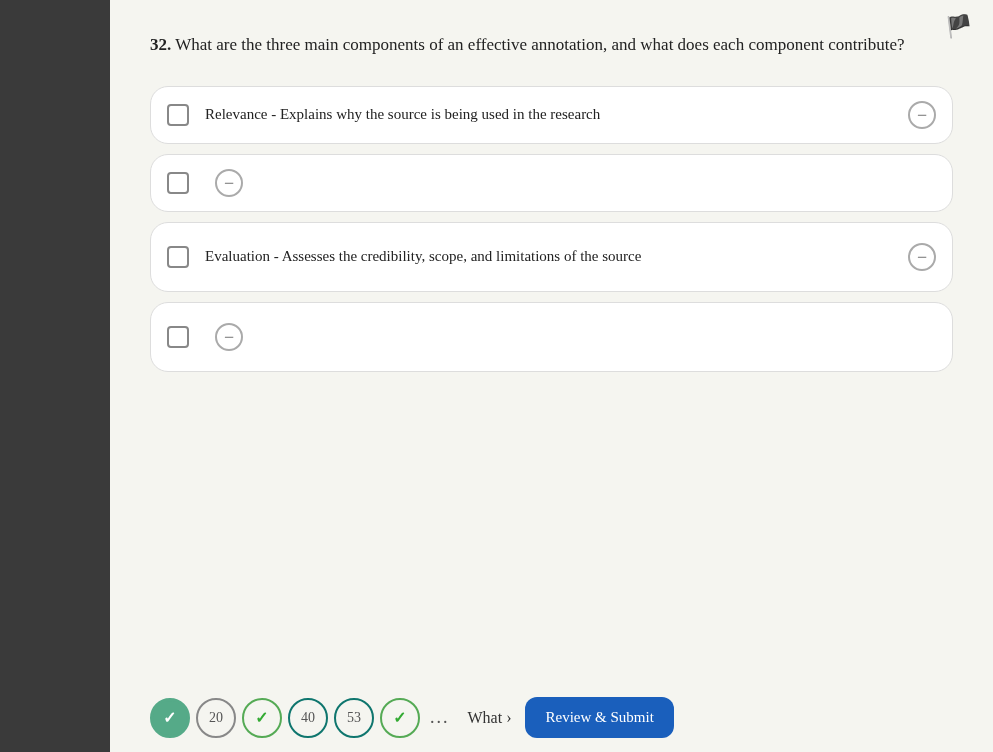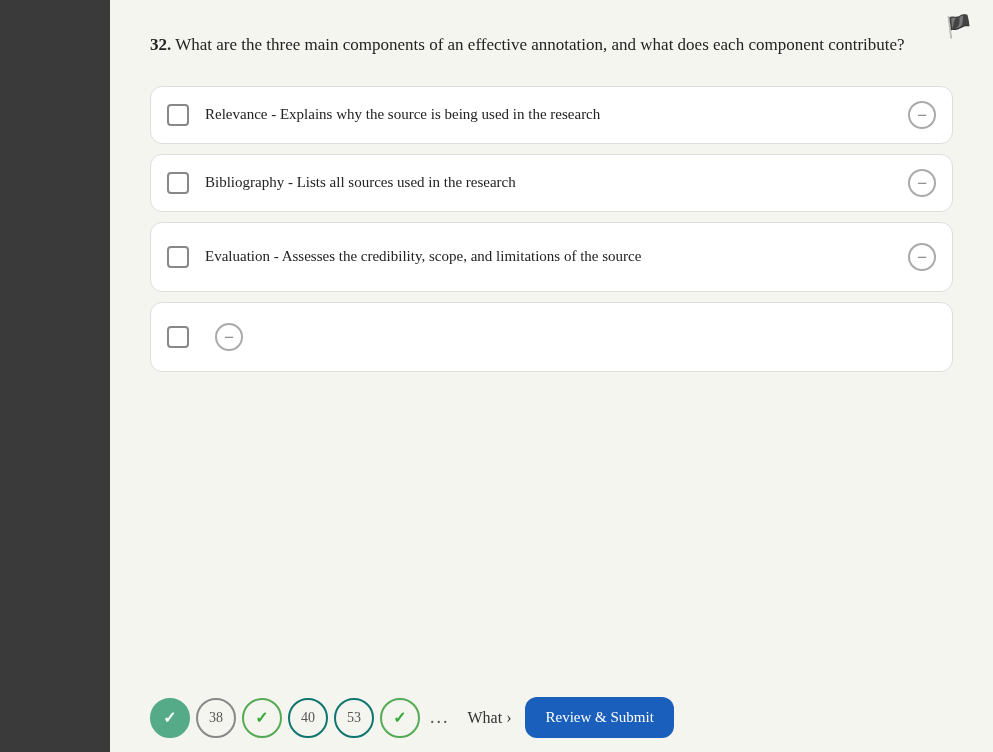--- a/index.html
+++ b/index.html
@@ -52,21 +52,21 @@
     .options-list {
       display: flex;
       flex-direction: column;
       gap: 10px;
       flex: 1;
     }
 
     .option-item {
       background: #fff;
       border: 1px solid #ddd;
-      border-radius: 12px;
+      border-radius: 18px;
       display: flex;
       align-items: center;
       padding: 14px 16px;
       min-height: 56px;
       cursor: pointer;
       position: relative;
     }
 
     .option-item.tall {
       min-height: 70px;
@@ -227,21 +227,20 @@
   <div class="options-list">
 
     <div class="option-item">
       <div class="option-checkbox"></div>
       <span class="option-text">Relevance - Explains why the source is being used in the research</span>
       <div class="minus-btn"></div>
     </div>
 
     <div class="option-item">
       <div class="option-checkbox"></div>
-      <span class="option-text">Bibliography - Lists all sources used in the research</span>
       <div class="minus-btn"></div>
     </div>
 
 
     <div class="option-item tall">
       <div class="option-checkbox"></div>
       <span class="option-text">Evaluation - Assesses the credibility, scope, and limitations of the source</span>
       <div class="minus-btn"></div>
     </div>
 
@@ -250,21 +249,21 @@
       <div class="minus-btn"></div>
     </div>
 
   </div>
 
   <div class="bottom-bar">
 
     <div class="q37-btn"></div>
 
     <div class="nav-btn current">
-      <span>38</span>
+      <span>20</span>
     </div>
 
     <div class="nav-btn checked">
       
     </div>
 
     <div class="nav-btn">
       <span>40</span>
     </div>
 

